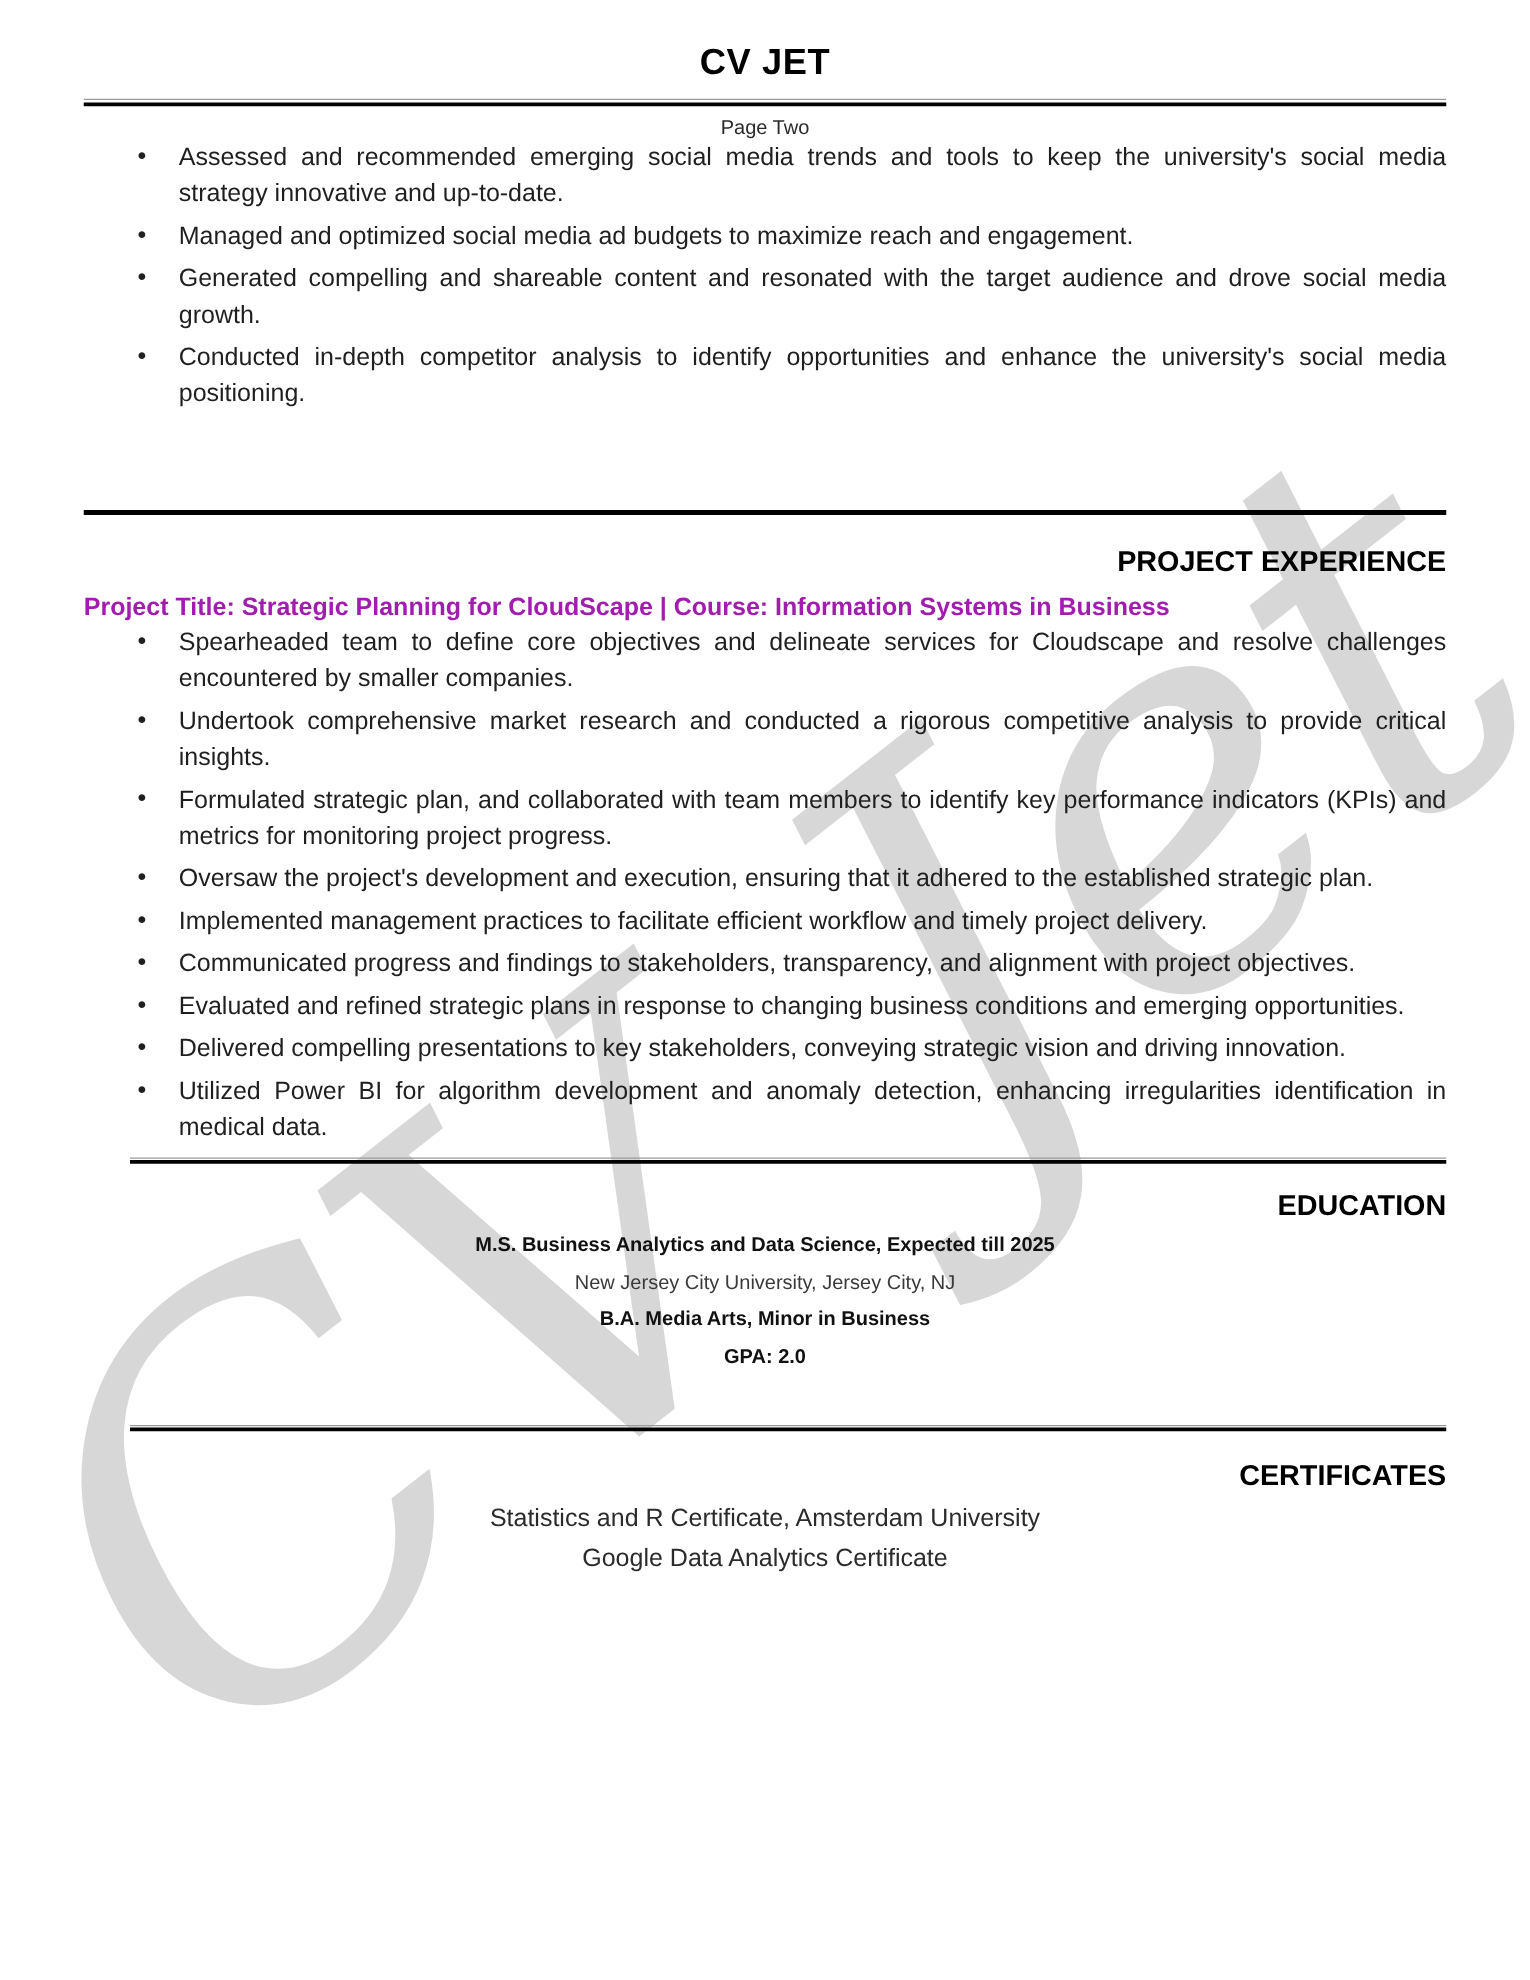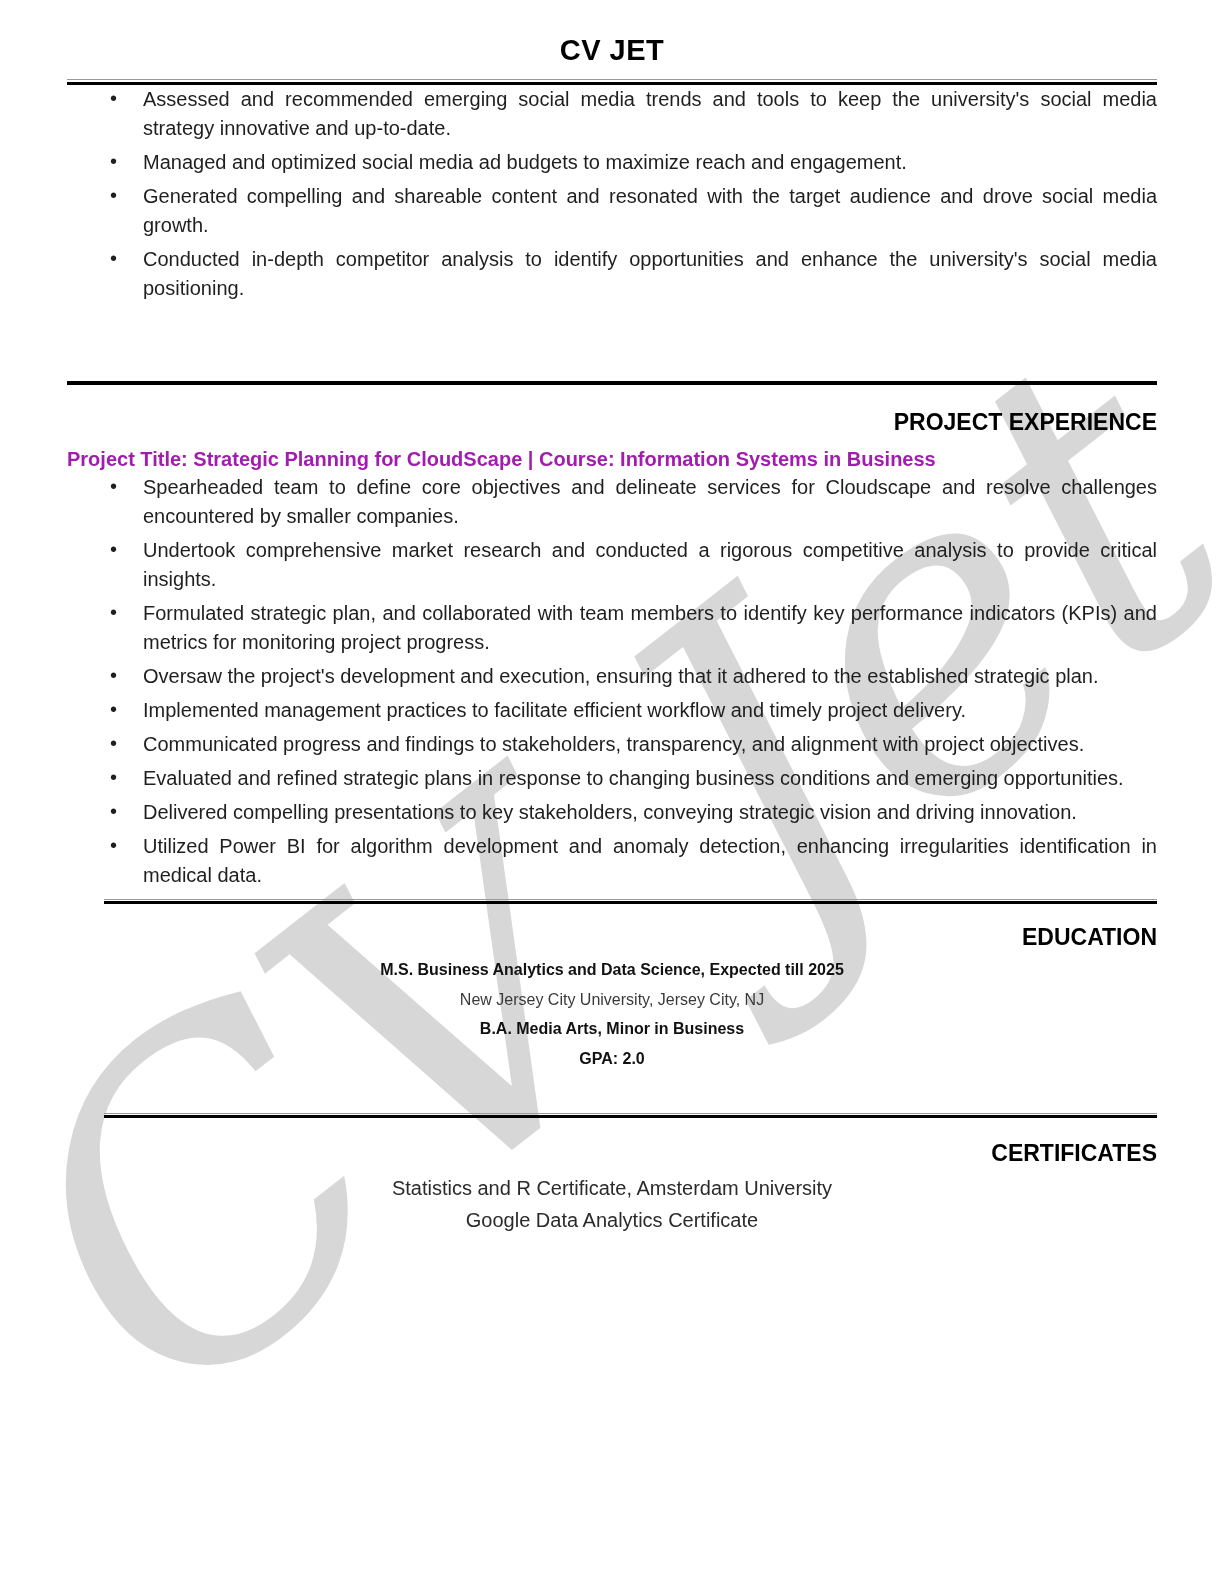--- a/index.html
+++ b/index.html
@@ -126,20 +126,21 @@
 <div class="page">
 
   <div class="watermark">CV Jet</div>
 
   <div class="content">
 
     <div class="doc-title">CV JET</div>
 
     <div class="rule-thickthin"></div>
 
+    <div class="page-subtitle">Page Two</div>
 
     <ul class="bullet-list summary-list">
       <li>
         <span class="bullet">•</span>
         <span>Assessed and recommended emerging social media trends and tools to keep the university's social media strategy innovative and up-to-date.</span>
       </li>
       <li>
         <span class="bullet">•</span>
         <span>Managed and optimized social media ad budgets to maximize reach and engagement.</span>
       </li>

